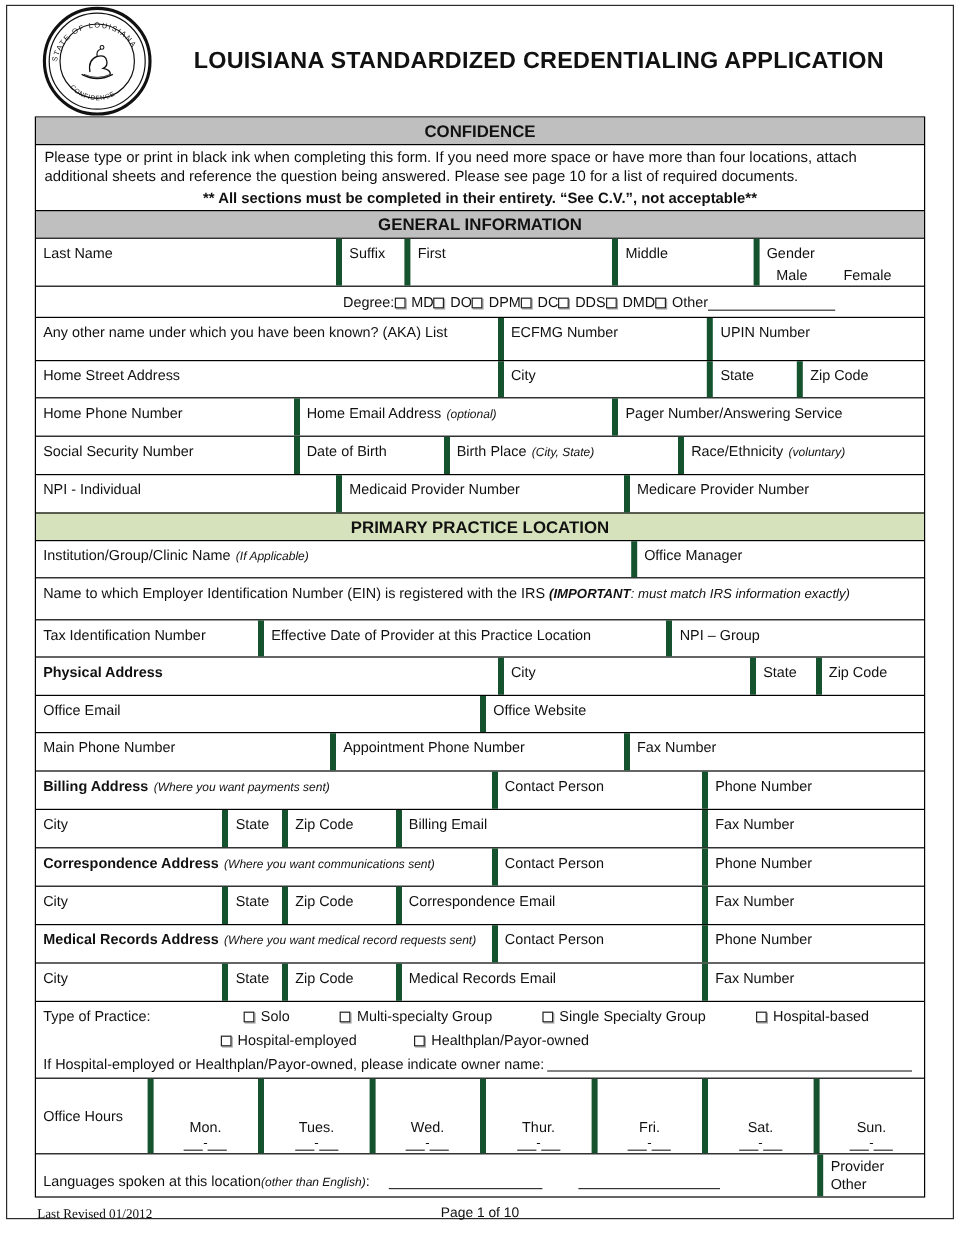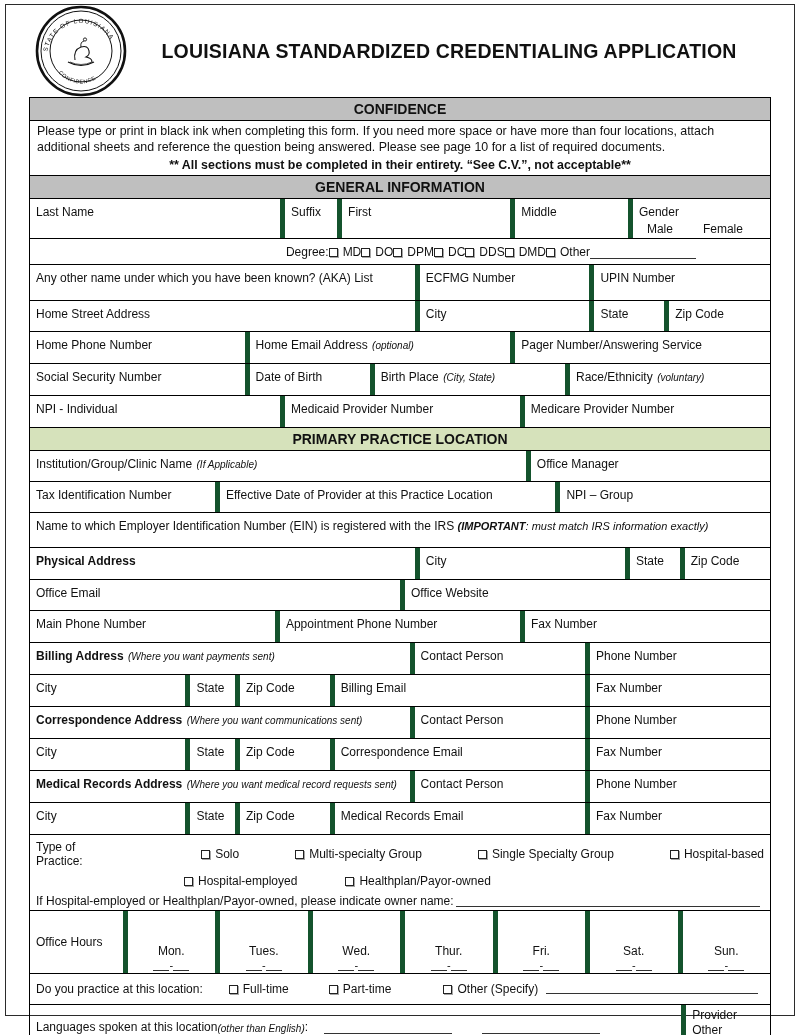--- a/index.html
+++ b/index.html
@@ -36,21 +36,21 @@
   .opt { white-space: nowrap; font-size: 12px; }
   .blank { display: inline-block; border-bottom: 1px solid #333; height: 12px; vertical-align: bottom; }
 
   .gender-opts { display: flex; gap: 30px; padding: 2px 0 0 8px; }
 
   .degree-cell { display: flex; align-items: center; width: 100%; justify-content: flex-end; padding-right: 74px; }
   .inline-center { display: flex; align-items: center; }
 
   .type-line { display: flex; align-items: center; margin: 2px 0 6px; }
   .type-line2 { padding-left: 148px; gap: 48px; }
-  .type-line1 { gap: 56px; }
+  .type-line1 { gap: 42px; }
   .owner-line { display: flex; align-items: flex-end; }
   .owner-line .blank { flex: 1; margin: 0 4px 1px 2px; }
 
   .hours-label { display: flex; align-items: center; }
   .day { flex: 1; text-align: center; padding: 2px 2px; }
   .day-name { font-size: 12px; margin-top: 31px; }
   .day-line { font-size: 11px; margin-top: 1px; }
   .blank-s { width: 16px; height: 10px; }
 
   .lang-cell { display: flex; align-items: flex-end; flex-wrap: nowrap; padding-bottom: 6px; }
@@ -161,30 +161,30 @@
         <div class="cell" style="flex:1"><span class="lbl">Medicare Provider Number</span></div>
       </div>
 
       <div class="bar green">PRIMARY PRACTICE LOCATION</div>
 
       <div class="row" style="min-height:31px">
         <div class="cell" style="flex:0 0 67%"><span class="lbl">Institution/Group/Clinic Name</span> <span class="note">(If Applicable)</span></div>
         <div class="cell" style="flex:1"><span class="lbl">Office Manager</span></div>
       </div>
 
+      <div class="row" style="min-height:35px">
+        <div class="cell" style="flex:1">
+          <span class="lbl">Name to which Employer Identification Number (EIN) is registered with the IRS </span><span class="bi">(IMPORTANT</span><span class="note" style="font-size:11px">: must match IRS information exactly)</span>
+        </div>
+      </div>
+
       <div class="row" style="min-height:31px">
         <div class="cell" style="flex:0 0 25%"><span class="lbl">Tax Identification Number</span></div>
         <div class="cell" style="flex:0 0 46%"><span class="lbl">Effective Date of Provider at this Practice Location</span></div>
         <div class="cell" style="flex:1"><span class="lbl">NPI – Group</span></div>
-      </div>
-
-      <div class="row" style="min-height:35px">
-        <div class="cell" style="flex:1">
-          <span class="lbl">Name to which Employer Identification Number (EIN) is registered with the IRS </span><span class="bi">(IMPORTANT</span><span class="note" style="font-size:11px">: must match IRS information exactly)</span>
-        </div>
       </div>
 
       <div class="row" style="min-height:32px">
         <div class="cell" style="flex:0 0 52%"><span class="lbl b">Physical Address</span></div>
         <div class="cell" style="flex:0 0 28.4%"><span class="lbl">City</span></div>
         <div class="cell" style="flex:0 0 7.4%"><span class="lbl">State</span></div>
         <div class="cell" style="flex:1"><span class="lbl">Zip Code</span></div>
       </div>
 
       <div class="row" style="min-height:31px">
@@ -287,29 +287,20 @@
         <div class="cell day">
             <div class="day-name">Sat.</div>
             <div class="day-line"><span class="blank blank-s"></span><span>-</span><span class="blank blank-s"></span></div>
           </div>
         <div class="cell day">
             <div class="day-name">Sun.</div>
             <div class="day-line"><span class="blank blank-s"></span><span>-</span><span class="blank blank-s"></span></div>
           </div>
       </div>
 
-      <div class="row" style="min-height:31px">
-        <div class="cell inline-center" style="flex:1">
-          <span class="lbl">Do you practice at this location:</span>
-          <span class="opt" style="margin-left:26px"><span class="cb"></span><span>Full-time</span></span>
-          <span class="opt" style="margin-left:40px"><span class="cb"></span><span>Part-time</span></span>
-          <span class="opt" style="margin-left:52px"><span class="cb"></span><span>Other (Specify)</span></span>
-          <span class="blank" style="flex:1; margin:0 6px 3px 8px"></span>
-        </div>
-      </div>
 
       <div class="row" style="min-height:36px">
         <div class="cell lang-cell" style="flex:1">
           <span class="lbl" style="white-space:nowrap">Languages spoken at this location </span>
             <span class="note" style="white-space:nowrap">(other than English)</span>
             <span class="lbl">:</span>
           <span class="blank" style="width:128px; margin-left:16px"></span>
           <span class="blank" style="width:118px; margin-left:30px"></span>
         </div>
         <div class="cell po-cell" style="flex:0 0 12%">

